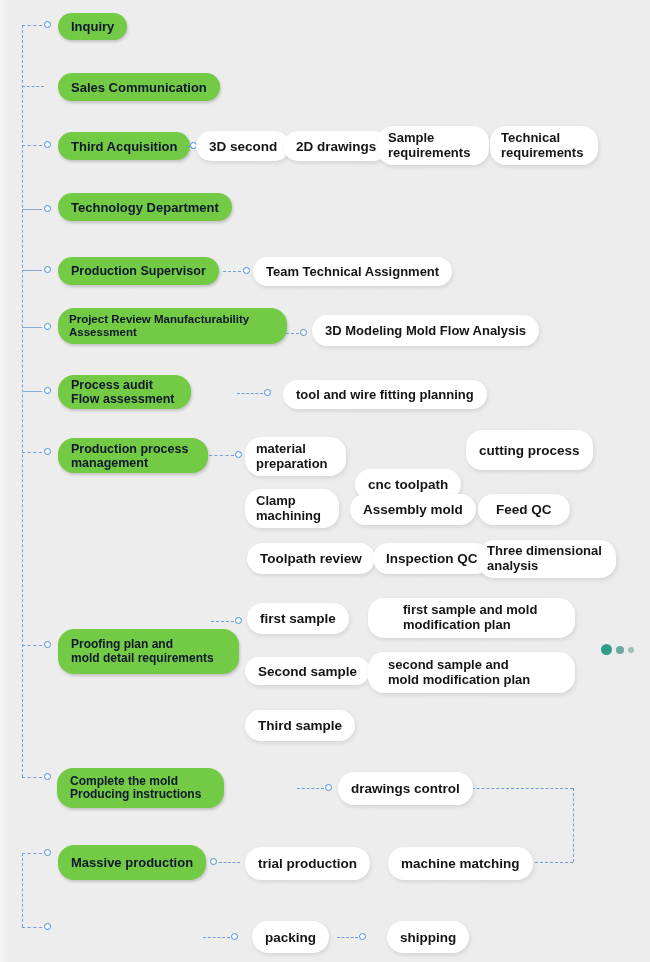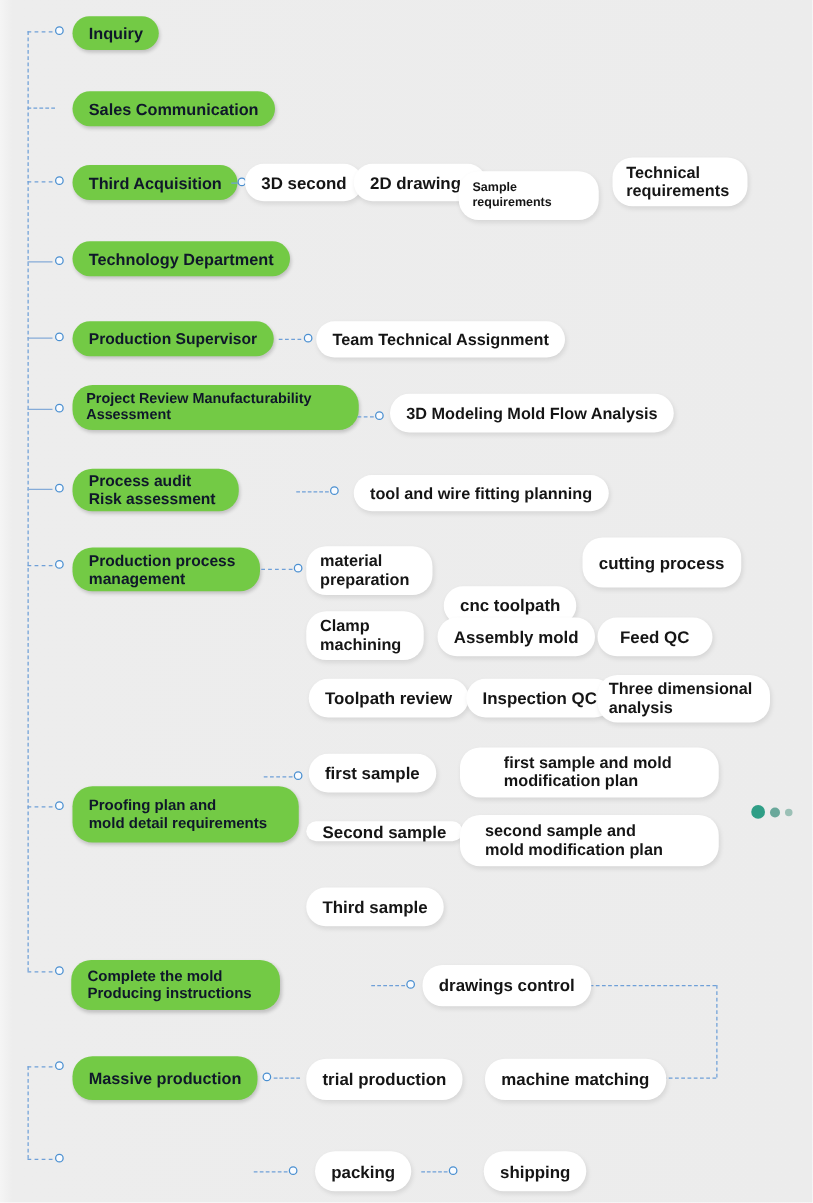--- a/index.html
+++ b/index.html
@@ -77,21 +77,21 @@
   <div class="ring" style="left:44px; top:923px;"></div>
 
   <div class="pill green" style="left:58px; top:13px; height:27px;">Inquiry</div>
   <div class="pill green" style="left:58px; top:73px; height:28px;text-align:center;">Sales Communication</div>
   <div class="pill green" style="left:58px; top:132px; height:28px;">Third Acquisition</div>
   <div class="pill green" style="left:58px; top:193px; height:28px;">Technology Department</div>
   <div class="pill green" style="left:58px; top:257px; height:28px; font-size:12.5px;">Production Supervisor</div>
   <div class="pill green two" style="left:58px; top:308px; width:229px; height:36px; font-size:11.5px; padding:0 11px;">Project Review Manufacturability
 Assessment</div>
   <div class="pill green two" style="left:58px; top:375px; width:133px; height:34px; font-size:12.5px;">Process audit
-Risk assessment</div>
+Flow assessment</div>
   <div class="pill green two" style="left:58px; top:438px; width:150px; height:35px; font-size:12.5px;">Production process
 management</div>
   <div class="pill green two" style="left:58px; top:629px; width:181px; height:45px; font-size:12px;">Proofing plan and
 mold detail requirements</div>
   <div class="pill green two" style="left:57px; top:768px; width:167px; height:40px; font-size:12px;">Complete the mold
 Producing instructions</div>
   <div class="pill green" style="left:58px; top:845px; height:35px;">Massive production</div>
 
   <div class="hline" style="left:185px; top:146px; width:5px;"></div>
   <div class="ring" style="left:190px; top:142px;"></div>
@@ -122,21 +122,21 @@
   <div class="hline" style="left:219px; top:862px; width:21px;"></div>
 
   <div class="hline" style="left:203px; top:937px; width:27px;"></div>
   <div class="ring" style="left:231px; top:933px;"></div>
 
   <div class="hline" style="left:337px; top:937px; width:21px;"></div>
   <div class="ring" style="left:359px; top:933px;"></div>
 
   <div class="pill white" style="left:196px; top:131px; height:30px;">3D second</div>
   <div class="pill white" style="left:283px; top:131px; height:30px;">2D drawings</div>
-  <div class="pill white two" style="left:367px; top:126px; width:112px; height:39px; font-size:10px; padding:0 11px;margin-top:11px;">Sample
+  <div class="pill white two" style="left:377px; top:126px; width:112px; height:39px; font-size:13px; padding:0 11px;">Sample
 requirements</div>
   <div class="pill white two" style="left:490px; top:126px; width:108px; height:39px; font-size:13px; padding:0 11px;">Technical
 requirements</div>
 
   <div class="pill white" style="left:253px; top:257px; height:29px; font-size:13px;">Team Technical Assignment</div>
   <div class="pill white" style="left:312px; top:315px; height:31px; font-size:13px;">3D Modeling Mold Flow Analysis</div>
   <div class="pill white" style="left:283px; top:380px; height:29px; font-size:13px;">tool and wire fitting planning</div>
 
   <div class="pill white two" style="left:245px; top:437px; width:101px; height:39px; font-size:13px; padding:0 11px;">material
 preparation</div>
@@ -147,21 +147,21 @@
   <div class="pill white" style="left:350px; top:494px; height:31px;">Assembly mold</div>
   <div class="pill white" style="left:478px; top:494px; height:31px; padding:0 18px;">Feed QC</div>
   <div class="pill white" style="left:247px; top:543px; height:31px;">Toolpath review</div>
   <div class="pill white" style="left:373px; top:543px; height:31px;">Inspection QC</div>
   <div class="pill white two" style="left:478px; top:540px; width:138px; height:38px; font-size:13px; padding:0 9px;">Three dimensional
 analysis</div>
 
   <div class="pill white" style="left:247px; top:603px; height:31px;">first sample</div>
   <div class="pill white two" style="left:368px; top:598px; width:207px; height:40px; font-size:13px; padding-left:35px;">first sample and mold
 modification plan</div>
-  <div class="pill white" style="left:245px; top:657px; height:16px;">Second sample</div>
+  <div class="pill white" style="left:245px; top:657px; height:28px;">Second sample</div>
   <div class="pill white two" style="left:368px; top:652px; width:207px; height:41px; font-size:13px; padding-left:20px;">second sample and
 mold modification plan</div>
   <div class="pill white" style="left:245px; top:710px; height:31px;">Third sample</div>
 
   <div class="pill white" style="left:338px; top:772px; height:33px;">drawings control</div>
   <div class="pill white" style="left:245px; top:847px; height:33px;">trial production</div>
   <div class="pill white" style="left:388px; top:847px; height:33px;">machine matching</div>
   <div class="pill white" style="left:252px; top:921px; height:32px;">packing</div>
   <div class="pill white" style="left:387px; top:921px; height:32px;">shipping</div>
 

